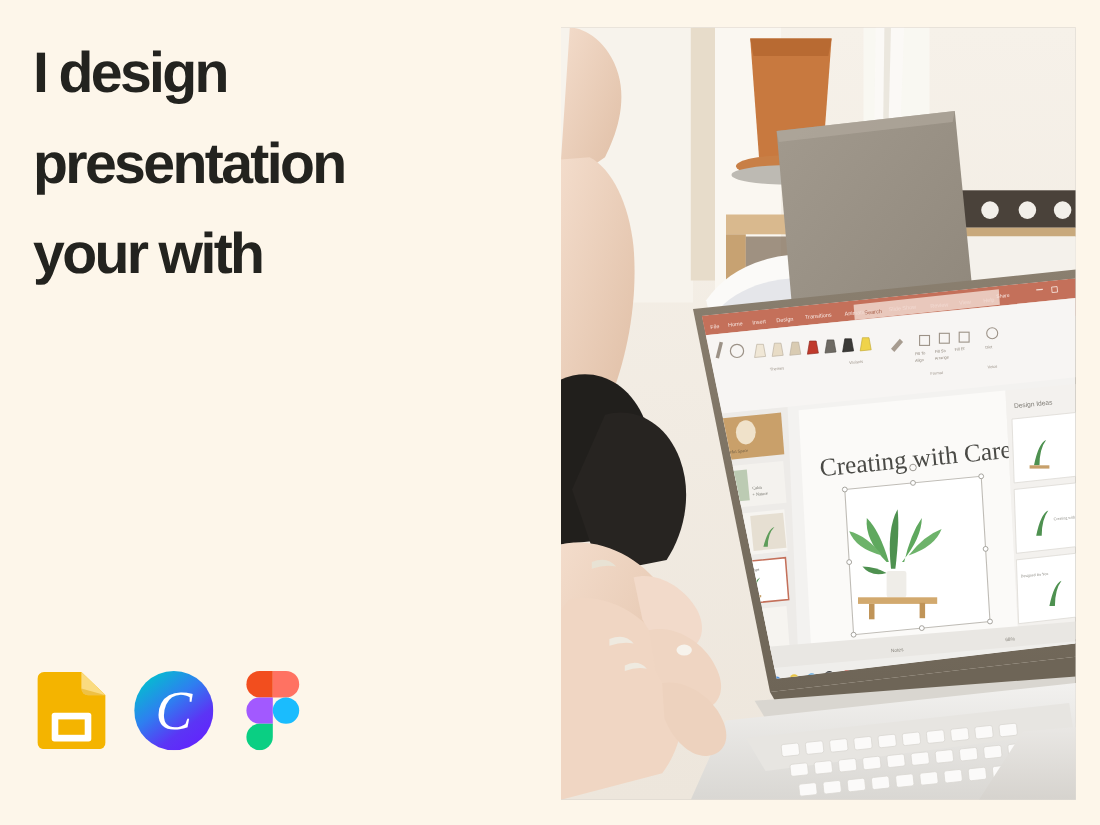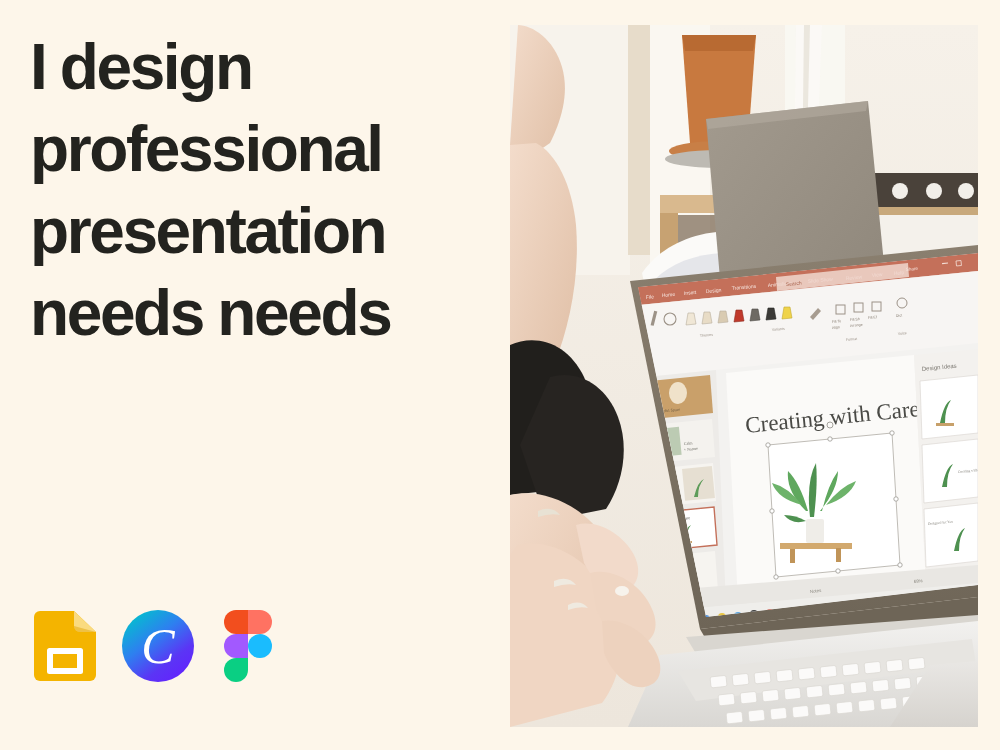--- a/index.html
+++ b/index.html
@@ -13,21 +13,21 @@
   
   .left-panel{
     position:absolute; left:0; top:0; width:510px; height:750px;
     background:#FDF6EA;
   }
   .headline{
     position:absolute; left:30px; top:26px; width:470px;
     color:#23231F;
     font-family:"Liberation Sans", sans-serif;
     font-weight:700;
-    font-size:64px;
+    font-size:52px;
     line-height:82px;
     letter-spacing:-2.4px;
     word-spacing:-1px;
   }
   .headline .ln{ display:block; white-space:nowrap; }
 
   
   .tool-row{
     position:absolute; left:34px; top:610px;
     display:flex; align-items:center; gap:26px;
@@ -43,23 +43,22 @@
   }
   .photo svg{ display:block; width:100%; height:100%; }
 </style>
 </head>
 <body>
 
 <div class="left-panel">
 
   <div class="headline">
     <span class="ln">I design</span>
-    <span class="ln">professional</span>
     <span class="ln">presentation</span>
-    <span class="ln">needs needs</span>
+    <span class="ln">your with</span>
   </div>
 
   <div class="tool-row">
 
     <span class="tool-icon">
       <svg width="62" height="70" viewBox="0 0 62 70">
         <path d="M6,0 H40 L62,21 V64 A6,6 0 0 1 56,70 H6 A6,6 0 0 1 0,64 V6 A6,6 0 0 1 6,0 Z" fill="#F4B400"></path>
         <path d="M40,0 L62,21 H46 A6,6 0 0 1 40,15 Z" fill="#FADB80"></path>
         <path d="M40,15 A6,6 0 0 0 46,21 H62 L40,15 Z" fill="#E0A200" opacity="0.45"></path>
         <rect x="13" y="37" width="36" height="26" rx="2.5" fill="#FFFFFF"></rect>

